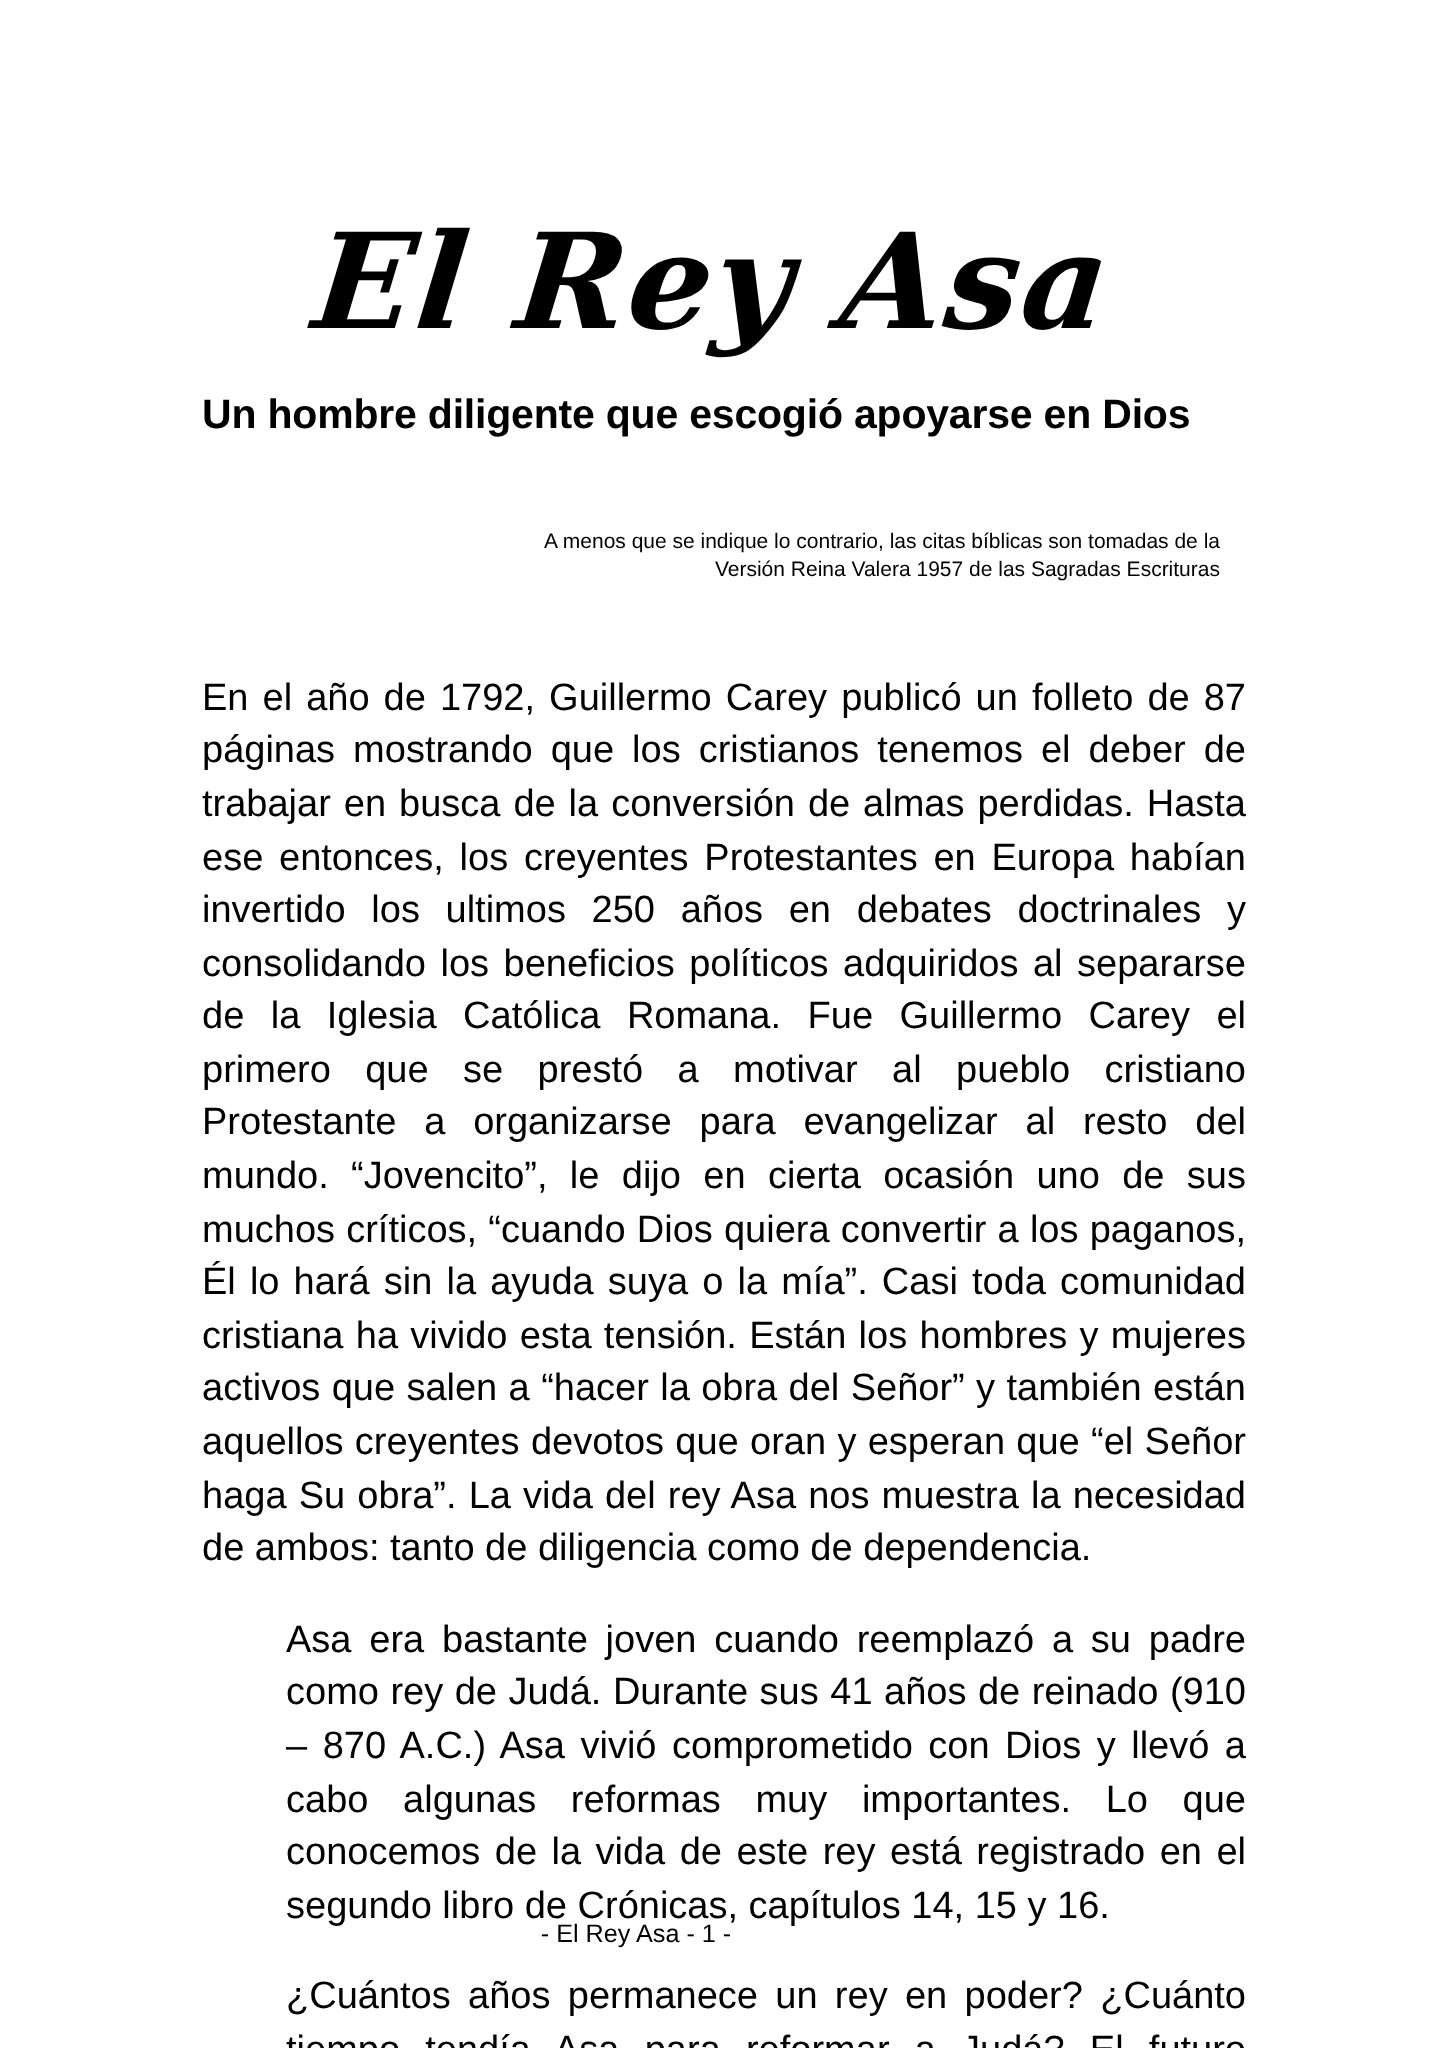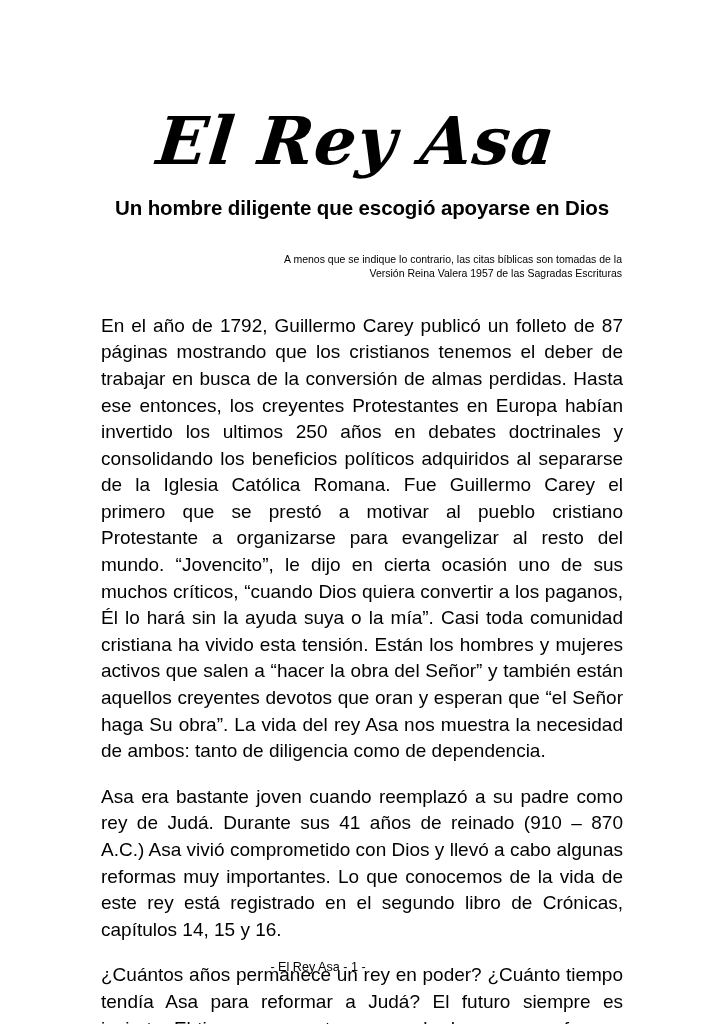--- a/index.html
+++ b/index.html
@@ -40,49 +40,48 @@
     line-height: 1.0;
     letter-spacing: 1px;
     margin: 0;
     padding-top: 108px;
     white-space: nowrap;
     transform: skewX(-6deg);
   }
 
   
   .doc-subtitle {
-    text-align: center;
     font-size: 20.5px;
     font-weight: bold;
     margin: 0;
     padding-top: 22px;
     letter-spacing: -0.1px;
   }
 
   
   .attribution {
     text-align: right;
     font-size: 10.5px;
     line-height: 1.32;
-    margin: 0;
+    margin: 12px;
     padding-top: 33px;
     padding-right: 1px;
   }
   .attribution div { white-space: nowrap; }
 
   
   .body-para {
     text-align: justify;
     font-size: 19px;
     line-height: 1.40;
     margin: 0;
     hyphens: none;
   }
   .gap-first { padding-top: 32px; }
-  .gap-para  { padding-top: 19px; }
+  .gap-para  { padding-top: 19px; margin-left: 42px; }
 
   
   .section-heading {
     padding-top: 22px;
     font-size: 14.8px;
     font-weight: bold;
     line-height: 1.42;
   }
   .section-heading .num {
     display: inline-block;

